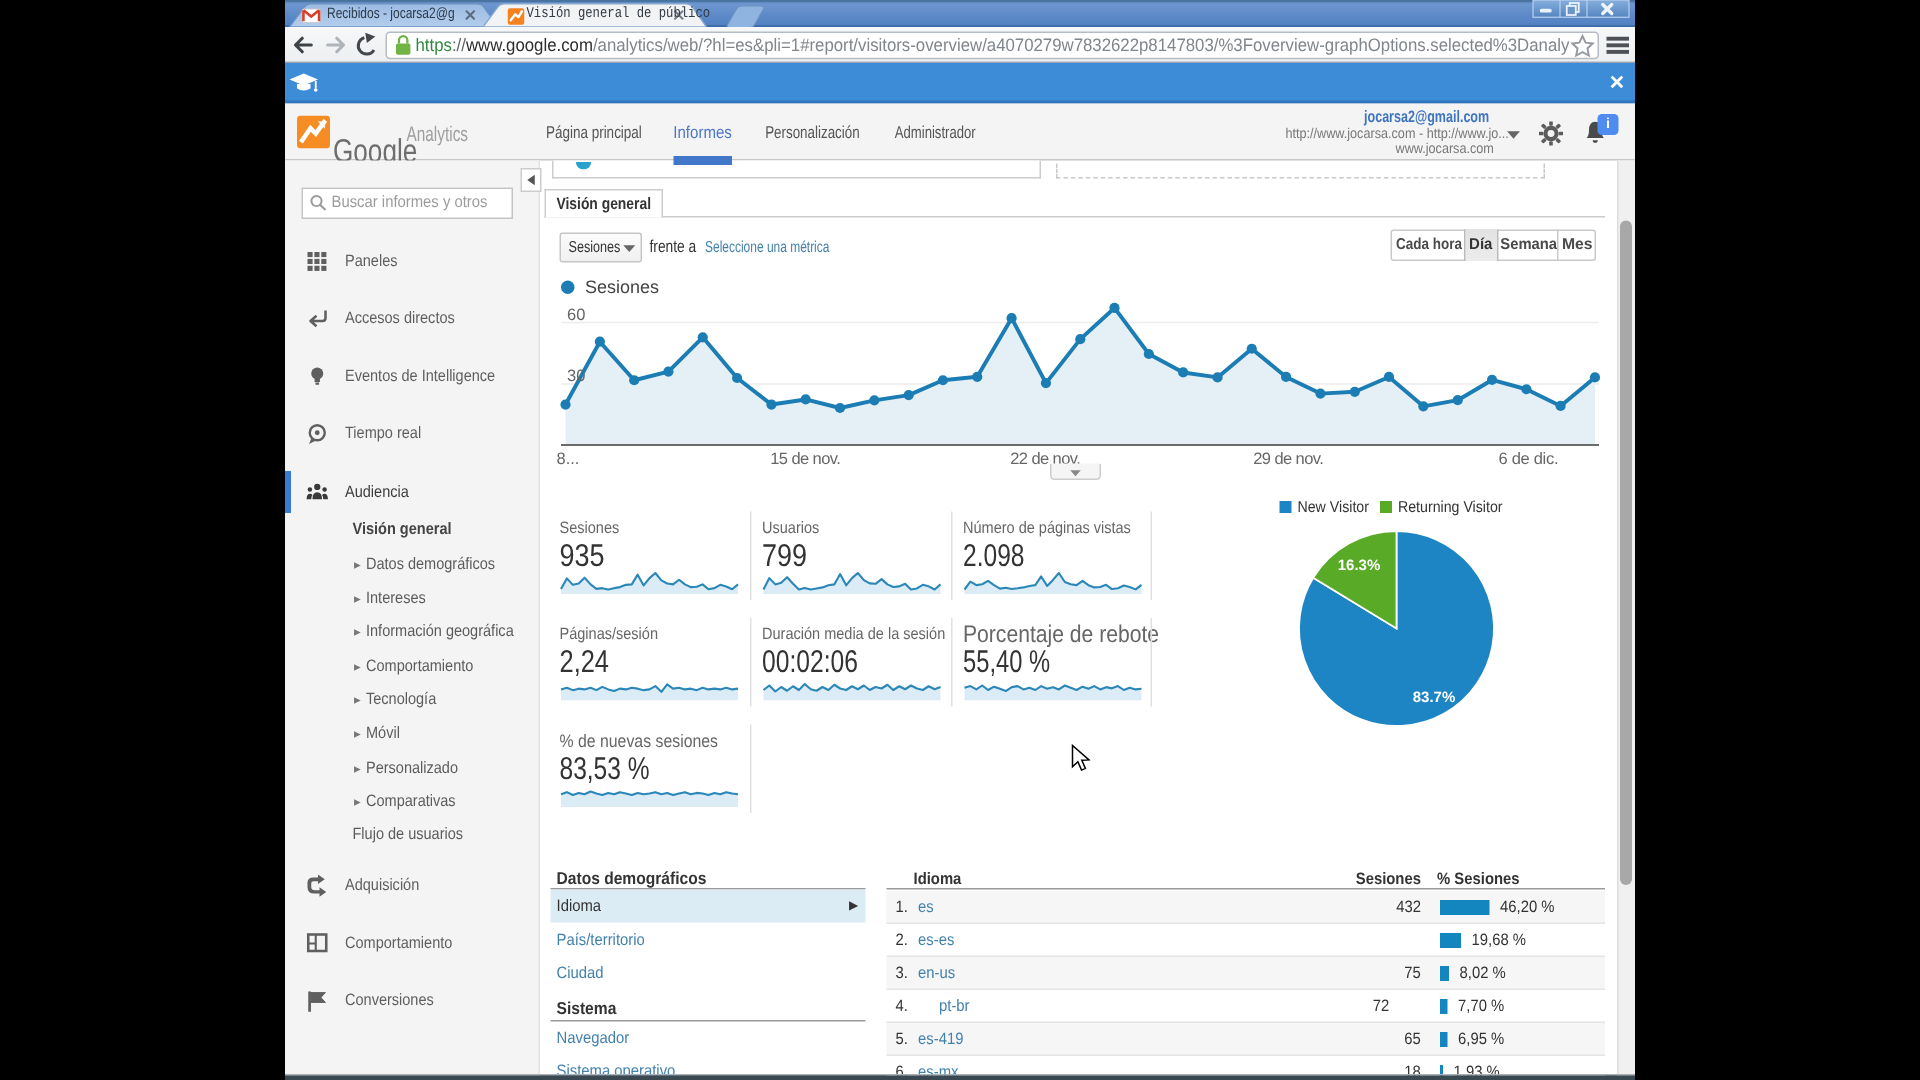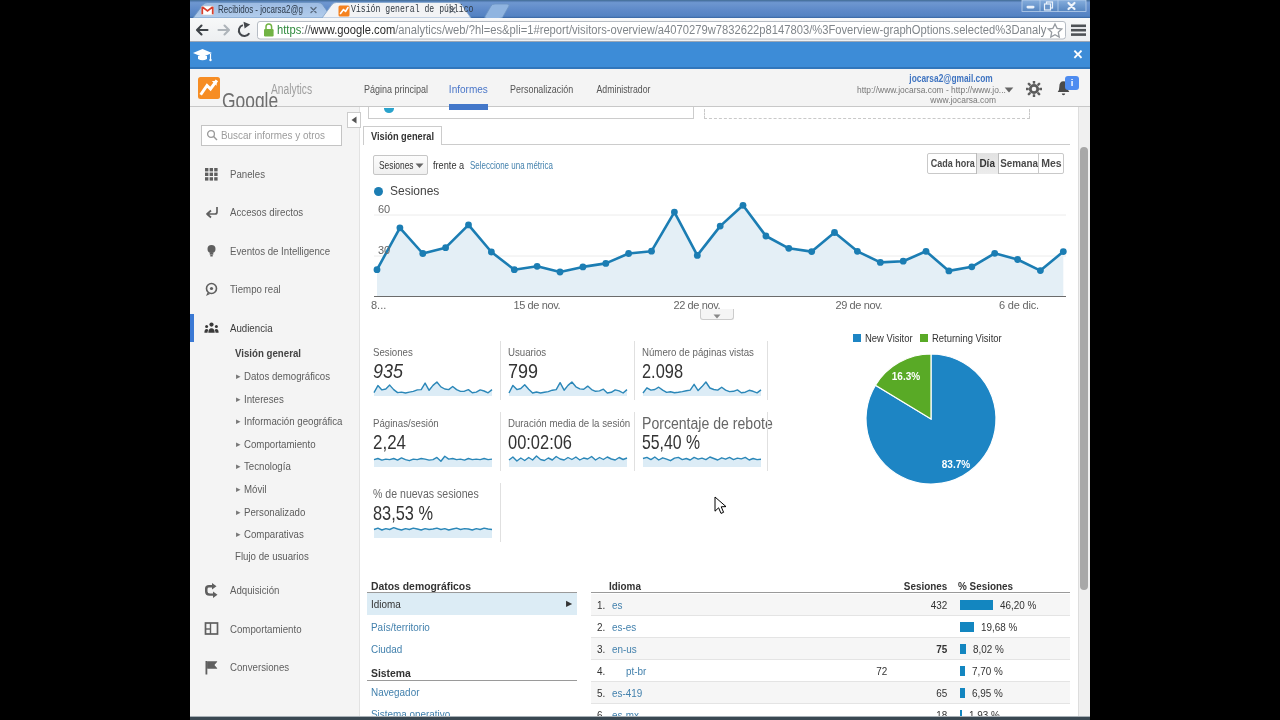--- a/index.html
+++ b/index.html
@@ -278,21 +278,21 @@
 <text x="332" y="109" text-anchor="middle" textLength="47">22 de nov.</text>
 <text x="494" y="109" text-anchor="middle" textLength="47">29 de nov.</text>
 <text x="654" y="109" text-anchor="middle" textLength="40">6 de dic.</text>
 </g>
 </svg>
 <div class="ab" style="left:700px;top:309px;width:34px;height:11px;background:#f5f5f5;border:1px solid #ccc;border-top:none;border-radius:0 0 3px 3px;text-align:center;line-height:9px;"><svg width="8" height="5" viewBox="0 0 8 5" style="vertical-align:0px;">
         <path d="M0.5,0.5 L4,4.5 L7.5,0.5 Z" fill="#888"></path>
       </svg></div>
 
 <div class="ab" style="left:373px;top:346px;height:13px;line-height:13px;font-size:11px;color:#666;"><span class="sx" style="transform:scaleX(0.88);">Sesiones</span></div>
-<div class="ab" style="left:373px;top:360px;height:22px;line-height:22px;font-size:21px;color:#333;font-style:italic;"><span class="sx" style="transform:scaleX(0.856);">935</span></div>
+<div class="ab" style="left:373px;top:360px;height:22px;line-height:22px;font-size:21px;color:#333;"><span class="sx" style="transform:scaleX(0.856);">935</span></div>
 <div class="ab" style="left:373px;top:380px;"><svg width="120" height="16" viewBox="0 0 120 16">
         <polygon points="1,16 1.0,12.6 4.9,5.6 8.9,9.9 12.8,9.0 16.7,5.1 20.7,9.6 24.6,12.6 28.5,12.1 32.5,13.0 36.4,12.1 40.3,11.4 44.3,9.9 48.2,9.6 52.1,3.1 56.1,10.3 60.0,5.4 63.9,2.0 67.9,6.9 71.8,9.0 75.7,9.6 79.7,6.5 83.6,9.6 87.5,11.4 91.5,11.2 95.4,9.6 99.3,12.8 103.3,12.1 107.2,9.9 111.1,11.0 115.1,12.8 119.0,9.6 119,16" fill="#dcecf6"></polygon>
         <polyline points="1.0,12.6 4.9,5.6 8.9,9.9 12.8,9.0 16.7,5.1 20.7,9.6 24.6,12.6 28.5,12.1 32.5,13.0 36.4,12.1 40.3,11.4 44.3,9.9 48.2,9.6 52.1,3.1 56.1,10.3 60.0,5.4 63.9,2.0 67.9,6.9 71.8,9.0 75.7,9.6 79.7,6.5 83.6,9.6 87.5,11.4 91.5,11.2 95.4,9.6 99.3,12.8 103.3,12.1 107.2,9.9 111.1,11.0 115.1,12.8 119.0,9.6" fill="none" stroke="#2b87b8" stroke-width="1.4" stroke-linejoin="round"></polyline>
       </svg></div>
 <div class="ab" style="left:508px;top:346px;height:13px;line-height:13px;font-size:11px;color:#666;"><span class="sx" style="transform:scaleX(0.88);">Usuarios</span></div>
 <div class="ab" style="left:508px;top:360px;height:22px;line-height:22px;font-size:21px;color:#333;"><span class="sx" style="transform:scaleX(0.856);">799</span></div>
 <div class="ab" style="left:508px;top:380px;"><svg width="120" height="16" viewBox="0 0 120 16">
         <polygon points="1,16 1.0,13.0 4.9,5.4 8.9,9.6 12.8,8.5 16.7,4.8 20.7,9.2 24.6,13.0 28.5,12.0 32.5,13.0 36.4,12.3 40.3,11.6 44.3,10.2 48.2,9.6 52.1,2.7 56.1,10.2 60.0,5.4 63.9,2.0 67.9,6.8 71.8,8.9 75.7,9.2 79.7,6.1 83.6,9.6 87.5,11.3 91.5,10.9 95.4,9.2 99.3,13.0 103.3,12.3 107.2,9.9 111.1,10.9 115.1,13.0 119.0,9.6 119,16" fill="#dcecf6"></polygon>
         <polyline points="1.0,13.0 4.9,5.4 8.9,9.6 12.8,8.5 16.7,4.8 20.7,9.2 24.6,13.0 28.5,12.0 32.5,13.0 36.4,12.3 40.3,11.6 44.3,10.2 48.2,9.6 52.1,2.7 56.1,10.2 60.0,5.4 63.9,2.0 67.9,6.8 71.8,8.9 75.7,9.2 79.7,6.1 83.6,9.6 87.5,11.3 91.5,10.9 95.4,9.2 99.3,13.0 103.3,12.3 107.2,9.9 111.1,10.9 115.1,13.0 119.0,9.6" fill="none" stroke="#2b87b8" stroke-width="1.4" stroke-linejoin="round"></polyline>
       </svg></div>
@@ -372,27 +372,27 @@
 <div class="ab" style="left:1000px;top:594px;height:22px;line-height:22px;font-size:11px;color:#333;"><span class="sx" style="transform:scaleX(0.9);">46,20 %</span></div>
 <div class="ab" style="left:591px;top:616px;width:479px;height:22px;background:#fff;border-bottom:1px solid #e4e4e4;"></div>
 <div class="ab" style="left:597px;top:616px;height:22px;line-height:22px;font-size:11px;color:#333;"><span class="sx" style="transform:scaleX(0.9);">2.</span></div>
 <div class="ab" style="left:612px;top:616px;height:22px;line-height:22px;font-size:11px;color:#4381ad;"><span class="sx" style="transform:scaleX(0.9);">es-es</span></div>
 <div class="ab" style="left:867px;top:637px;width:80px;text-align:right;height:22px;line-height:22px;font-size:11px;color:#333;"><span class="sxr" style="transform:scaleX(0.9);">184</span></div>
 <div class="ab" style="left:960px;top:622px;width:13.8px;height:10px;background:#1386c0;"></div>
 <div class="ab" style="left:981px;top:616px;height:22px;line-height:22px;font-size:11px;color:#333;"><span class="sx" style="transform:scaleX(0.9);">19,68 %</span></div>
 <div class="ab" style="left:591px;top:638px;width:479px;height:22px;background:#f6f6f6;border-bottom:1px solid #e4e4e4;"></div>
 <div class="ab" style="left:597px;top:638px;height:22px;line-height:22px;font-size:11px;color:#333;"><span class="sx" style="transform:scaleX(0.9);">3.</span></div>
 <div class="ab" style="left:612px;top:638px;height:22px;line-height:22px;font-size:11px;color:#4381ad;"><span class="sx" style="transform:scaleX(0.9);">en-us</span></div>
-<div class="ab" style="left:867px;top:638px;width:80px;text-align:right;height:22px;line-height:22px;font-size:11px;color:#333;"><span class="sxr" style="transform:scaleX(0.9);font-weight:bold;">75</span></div>
+<div class="ab" style="left:867px;top:638px;width:80px;text-align:right;height:22px;line-height:22px;font-size:11px;color:#333;"><span class="sxr" style="transform:scaleX(0.9);">75</span></div>
 <div class="ab" style="left:960px;top:644px;width:5.6px;height:10px;background:#1386c0;"></div>
 <div class="ab" style="left:973px;top:638px;height:22px;line-height:22px;font-size:11px;color:#333;"><span class="sx" style="transform:scaleX(0.9);">8,02 %</span></div>
 <div class="ab" style="left:591px;top:660px;width:479px;height:22px;background:#fff;border-bottom:1px solid #e4e4e4;"></div>
 <div class="ab" style="left:597px;top:660px;height:22px;line-height:22px;font-size:11px;color:#333;"><span class="sx" style="transform:scaleX(0.9);">4.</span></div>
 <div class="ab" style="left:626px;top:660px;height:22px;line-height:22px;font-size:11px;color:#4381ad;"><span class="sx" style="transform:scaleX(0.9);">pt-br</span></div>
-<div class="ab" style="left:841px;top:660px;width:80px;text-align:center;height:22px;line-height:22px;font-size:11px;color:#333;"><span class="sxr" style="transform:scaleX(0.9);">72</span></div>
+<div class="ab" style="left:914px;top:660px;width:80px;text-align:left;height:22px;line-height:22px;font-size:11px;color:#333;"><span class="sxr" style="transform:scaleX(0.9);">72</span></div>
 <div class="ab" style="left:960px;top:666px;width:5.4px;height:10px;background:#1386c0;"></div>
 <div class="ab" style="left:972px;top:660px;height:22px;line-height:22px;font-size:11px;color:#333;"><span class="sx" style="transform:scaleX(0.9);">7,70 %</span></div>
 <div class="ab" style="left:591px;top:682px;width:479px;height:22px;background:#f6f6f6;border-bottom:1px solid #e4e4e4;"></div>
 <div class="ab" style="left:597px;top:682px;height:22px;line-height:22px;font-size:11px;color:#333;"><span class="sx" style="transform:scaleX(0.9);">5.</span></div>
 <div class="ab" style="left:612px;top:682px;height:22px;line-height:22px;font-size:11px;color:#4381ad;"><span class="sx" style="transform:scaleX(0.9);">es-419</span></div>
 <div class="ab" style="left:867px;top:682px;width:80px;text-align:right;height:22px;line-height:22px;font-size:11px;color:#333;"><span class="sxr" style="transform:scaleX(0.9);">65</span></div>
 <div class="ab" style="left:960px;top:688px;width:4.9px;height:10px;background:#1386c0;"></div>
 <div class="ab" style="left:972px;top:682px;height:22px;line-height:22px;font-size:11px;color:#333;"><span class="sx" style="transform:scaleX(0.9);">6,95 %</span></div>
 <div class="ab" style="left:591px;top:704px;width:479px;height:13px;background:#fff;border-bottom:1px solid #e4e4e4;"></div>
 <div class="ab" style="left:597px;top:704px;height:22px;line-height:22px;font-size:11px;color:#333;"><span class="sx" style="transform:scaleX(0.9);">6.</span></div>

